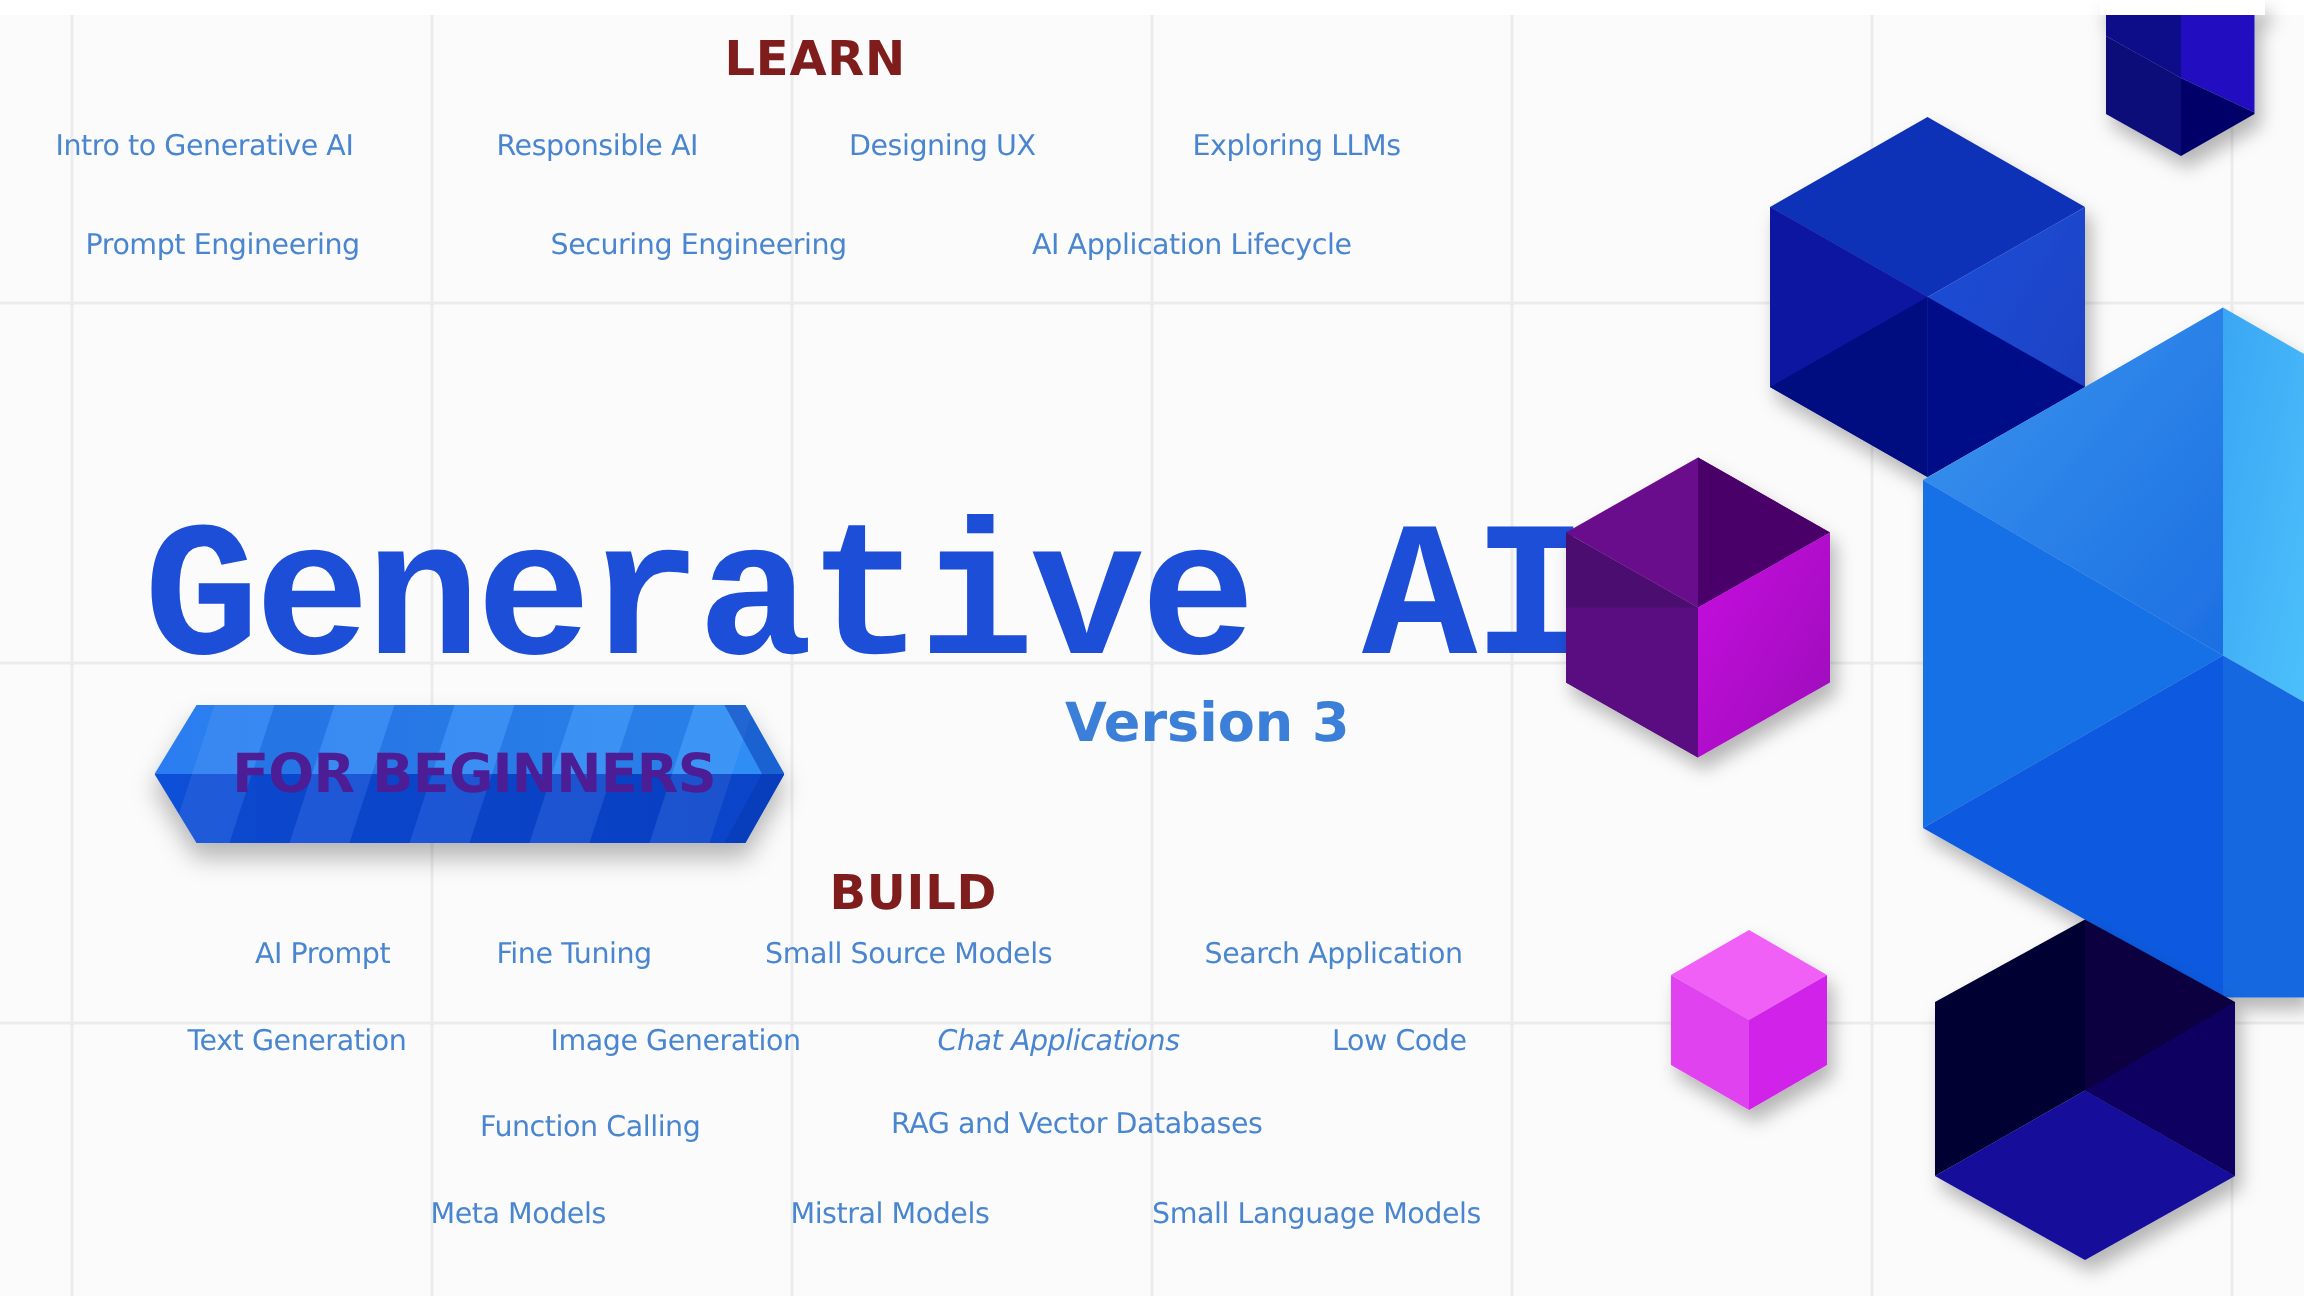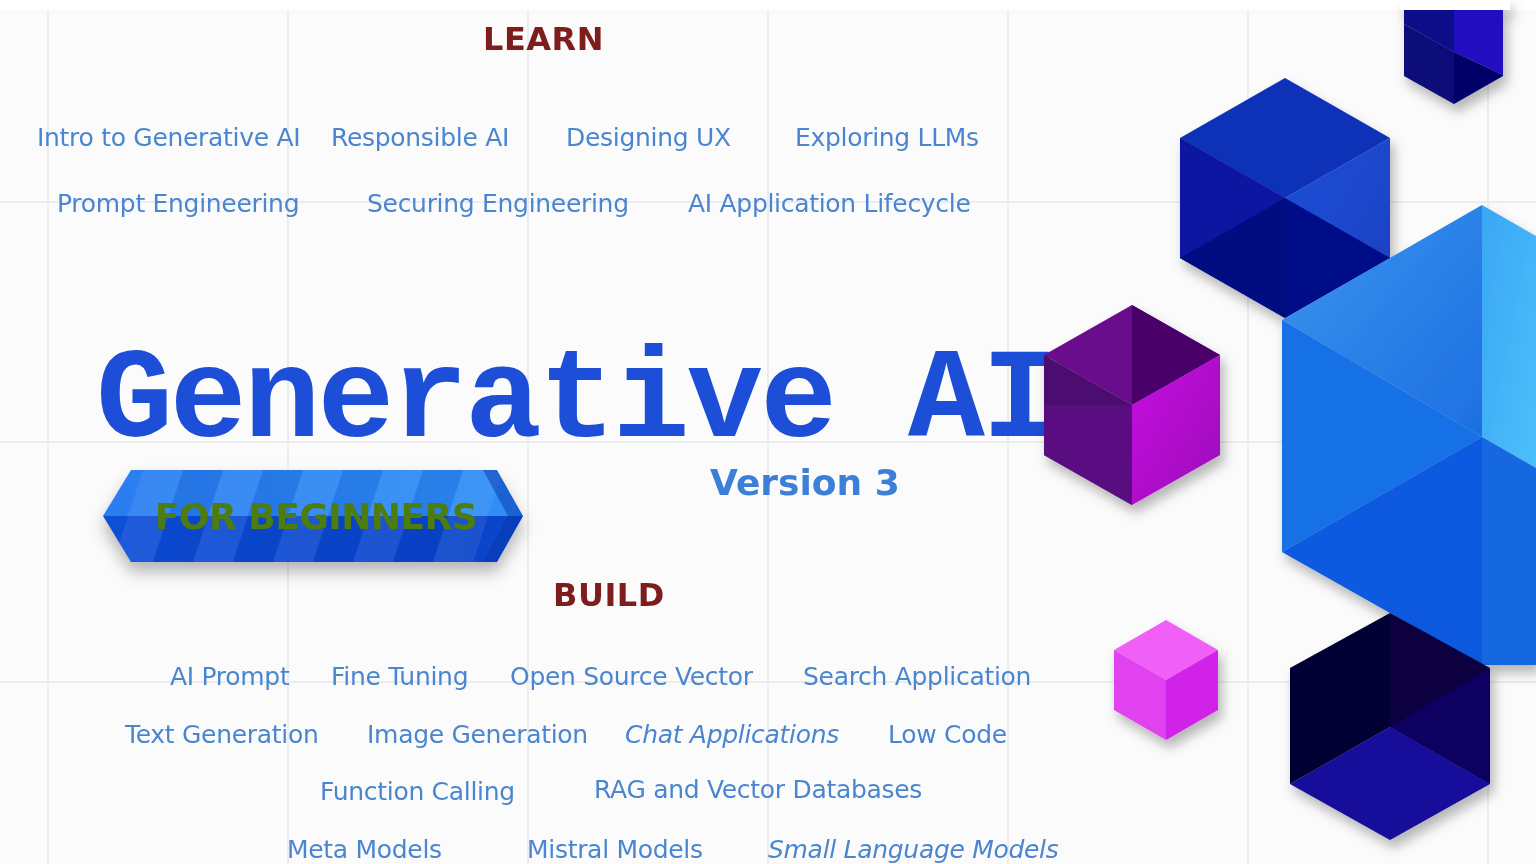--- a/index.html
+++ b/index.html
@@ -14,41 +14,41 @@
       background-size: 240px 240px, 240px 240px;
       background-position: 47px 0, 0 191px;
     }
     .topband { position: absolute; left: 0; top: 0; width: 1536px; height: 10px; background: #ffffff; }
 
     .heading {
       position: absolute; color: #7f1d1d; font-weight: bold;
       font-family: "DejaVu Sans", sans-serif; font-size: 32px; letter-spacing: 0.5px;
     }
     .topic {
-      position: absolute; color: #4a86cf; font-size: 25px; white-space: nowrap;
-      font-family: "DejaVu Sans", sans-serif; letter-spacing: -0.3px; cursor: pointer; margin-top: 37px;
+      position: absolute; color: #4a86cf; font-size: 19px; white-space: nowrap;
+      font-family: "DejaVu Sans", sans-serif; letter-spacing: -0.3px; cursor: pointer;
     }
     .title {
       position: absolute; left: 96px; top: 327px; color: #1d4ed8;
       font-family: Liberation Mono, monospace; font-weight: bold; font-size: 128px;
       letter-spacing: -3px; white-space: nowrap; line-height: 150px;
     }
     .version {
       position: absolute; left: 710px; top: 462px; color: #3b7fd8;
       font-family: "DejaVu Sans", sans-serif; font-weight: bold; font-size: 36px;
       white-space: nowrap;
     }
     .badge {
       position: absolute; left: 103px; top: 470px; width: 420px; height: 92px;
       filter: drop-shadow(0 10px 8px rgba(0,0,0,0.28));
     }
     .badge-label {
       position: absolute; left: 0; top: 0; width: 420px; height: 92px;
       display: flex; align-items: center; justify-content: center;
-      color: #4d7c0f; font-family: "DejaVu Sans", sans-serif; font-weight: bold;
+      color: #4c1d95; font-family: "DejaVu Sans", sans-serif; font-weight: bold;
       font-size: 36px; letter-spacing: -0.5px; padding-left: 6px;
     }
     .cubes { position: absolute; left: 0; top: 0; width: 1536px; height: 864px; pointer-events: none; }
   </style>
 </head>
 <body>
 
 <div class="topband"></div>
 <div class="canvas"></div>
 
@@ -101,34 +101,34 @@
   </svg>
   <div class="badge-label">FOR BEGINNERS</div>
 </div>
 
 <div class="version">Version 3</div>
 
 <div class="heading" style="left:553px; top:576px;">BUILD</div>
 
 <div class="topic" style="left:170px; top:625px;">AI Prompt</div>
 <div class="topic" style="left:331px; top:625px;">Fine Tuning</div>
-<div class="topic" style="left:510px; top:625px;">Open Source Vector</div>
+<div class="topic" style="left:510px; top:625px;">Small Source Models</div>
 <div class="topic" style="left:803px; top:625px;">Search Application</div>
 
 <div class="topic" style="left:125px; top:683px;">Text Generation</div>
 <div class="topic" style="left:367px; top:683px;">Image Generation</div>
 <div class="topic" style="left:625px; top:683px;font-style:italic;">Chat Applications</div>
 <div class="topic" style="left:888px; top:683px;">Low Code</div>
 
 <div class="topic" style="left:320px; top:740px;">Function Calling</div>
 <div class="topic" style="left:594px; top:738px;">RAG and Vector Databases</div>
 
 <div class="topic" style="left:287px; top:798px;">Meta Models</div>
 <div class="topic" style="left:527px; top:798px;">Mistral Models</div>
-<div class="topic" style="left:768px; top:798px;font-style:italic;">Small Language Models</div>
+<div class="topic" style="left:768px; top:798px;">Small Language Models</div>
 
 <svg class="cubes" viewBox="0 0 1536 864">
   <defs>
     <filter id="shadow" x="-20%" y="-20%" width="140%" height="150%">
       <feDropShadow dx="4" dy="8" stdDeviation="6" flood-color="#000000" flood-opacity="0.28"></feDropShadow>
     </filter>
     <linearGradient id="skyTopL" x1="0" y1="0" x2="1" y2="1">
       <stop offset="0" stop-color="#3a95ee"></stop>
         <stop offset="1" stop-color="#1d6fe2"></stop>
     </linearGradient>

